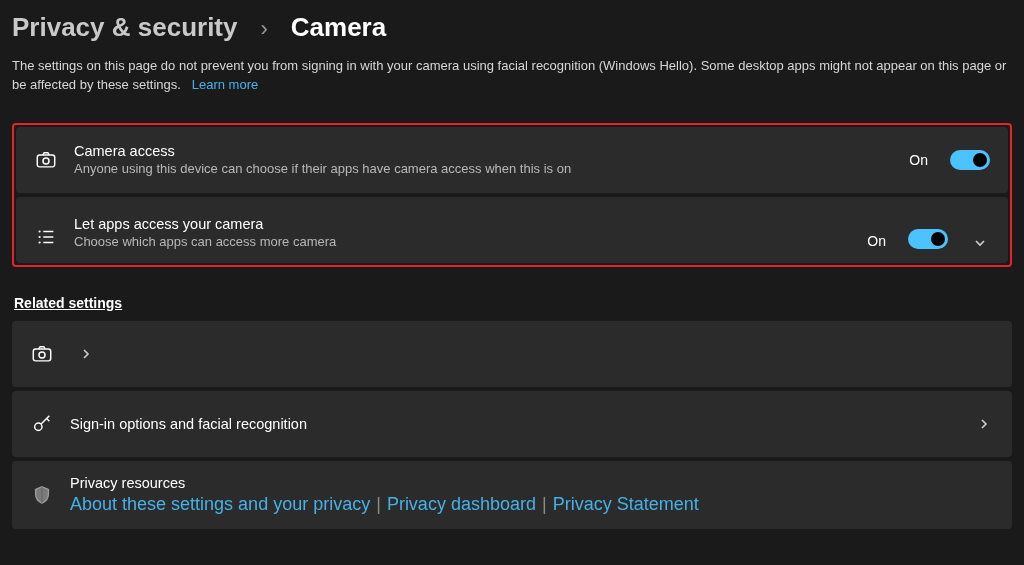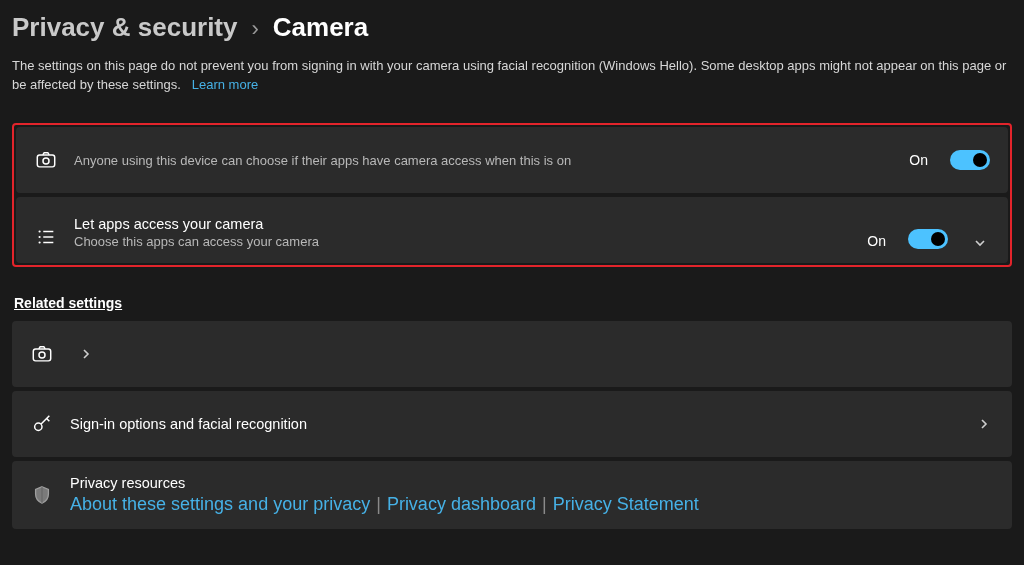--- a/index.html
+++ b/index.html
@@ -8,21 +8,21 @@
     color: #ffffff;
     font-family: "Segoe UI", -apple-system, sans-serif;
     width: 1024px;
     height: 565px;
     overflow: hidden;
     padding: 12px 12px 0 12px;
   }
   .breadcrumb {
     display: flex;
     align-items: baseline;
-    gap: 14px;
+    gap: 23px;
     margin-bottom: 14px;
     font-size: 26px;
     font-weight: 600;
   }
   .breadcrumb .parent { color: #c9c9c9; font-weight: 600; }
   .breadcrumb .chev { color: #9a9a9a; font-size: 22px; font-weight: 400; }
   .breadcrumb .current { color: #ffffff; }
 
   .desc {
     font-size: 13px;
@@ -119,20 +119,21 @@
 
   <div class="row">
     <span class="row-icon">
       <svg viewBox="0 0 24 24" width="22" height="22" fill="none" stroke="currentColor" stroke-width="1.6">
         <rect x="2.5" y="6.5" width="19" height="13" rx="2.5"></rect>
         <circle cx="12" cy="13" r="3.3"></circle>
         <path d="M8.5 6.5 L10 4 L14 4 L15.5 6.5"></path>
       </svg>
     </span>
     <div class="row-text">
+      <div class="row-title">Camera access</div>
       <div class="row-sub">Anyone using this device can choose if their apps have camera access when this is on</div>
     </div>
     <span class="state-label">On</span>
     <div class="toggle">
         <div class="knob"></div>
       </div>
   </div>
 
   <div class="row">
     <span class="row-icon">
@@ -140,21 +141,21 @@
         <circle cx="5" cy="6" r="1.2" fill="currentColor" stroke="none"></circle>
         <circle cx="5" cy="12" r="1.2" fill="currentColor" stroke="none"></circle>
         <circle cx="5" cy="18" r="1.2" fill="currentColor" stroke="none"></circle>
         <line x1="9" y1="6" x2="20" y2="6"></line>
         <line x1="9" y1="12" x2="20" y2="12"></line>
         <line x1="9" y1="18" x2="20" y2="18"></line>
       </svg>
     </span>
     <div class="row-text">
       <div class="row-title">Let apps access your camera</div>
-      <div class="row-sub">Choose this apps can access your camera</div>
+      <div class="row-sub">Choose which apps can access more camera</div>
     </div>
     <span class="state-label">On</span>
     <div class="toggle">
         <div class="knob"></div>
       </div>
     <span class="expand-chev">
       <svg viewBox="0 0 12 12" width="12" height="12" fill="none" stroke="currentColor" stroke-width="1.6">
           <polyline points="2,4 6,8 10,4"></polyline>
         </svg>
     </span>

